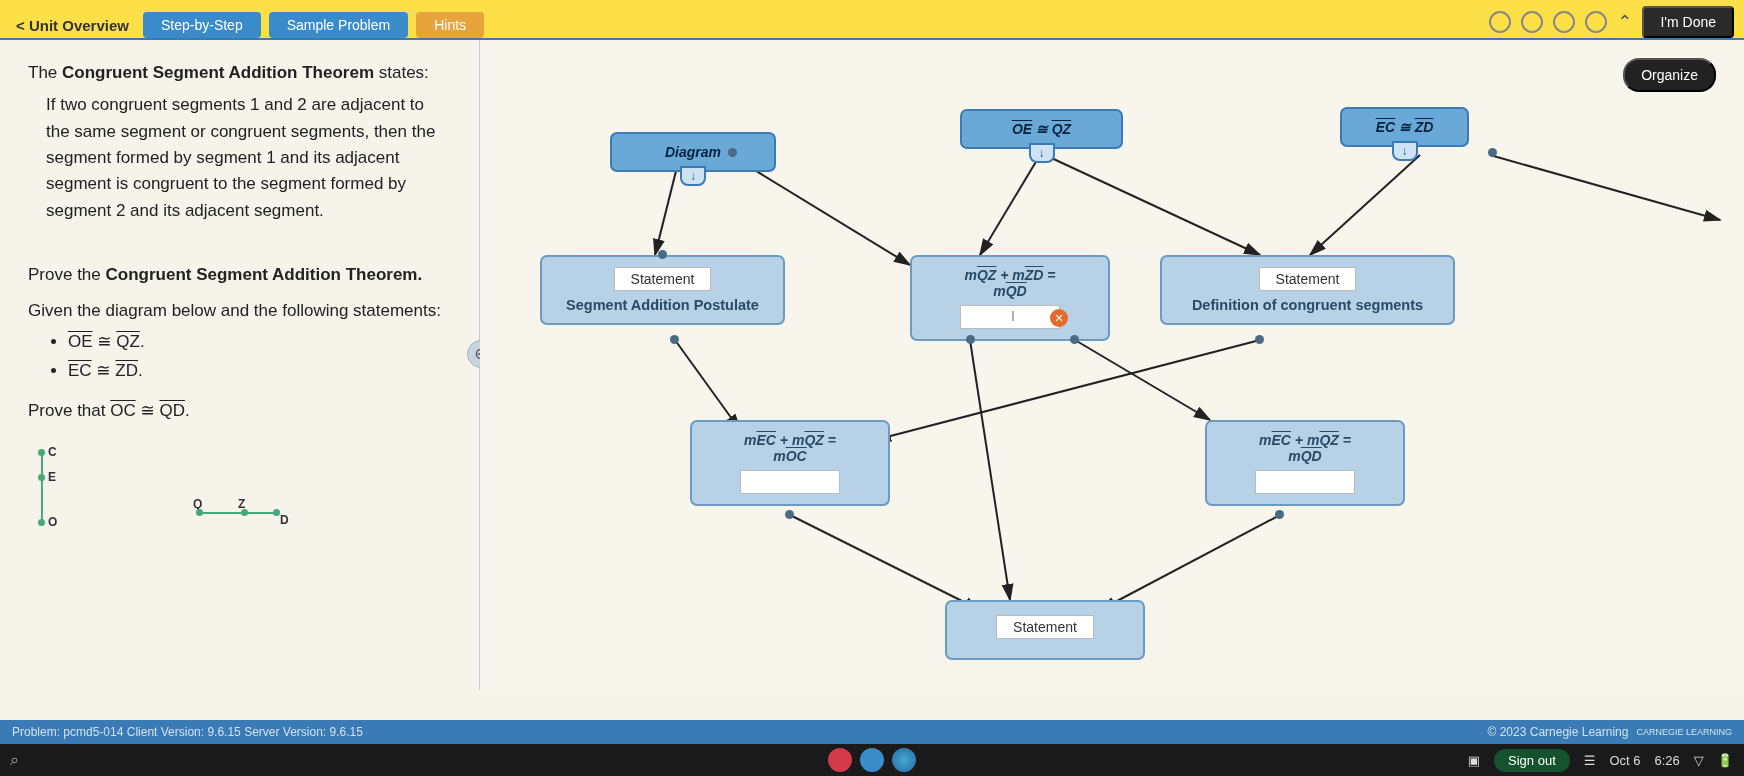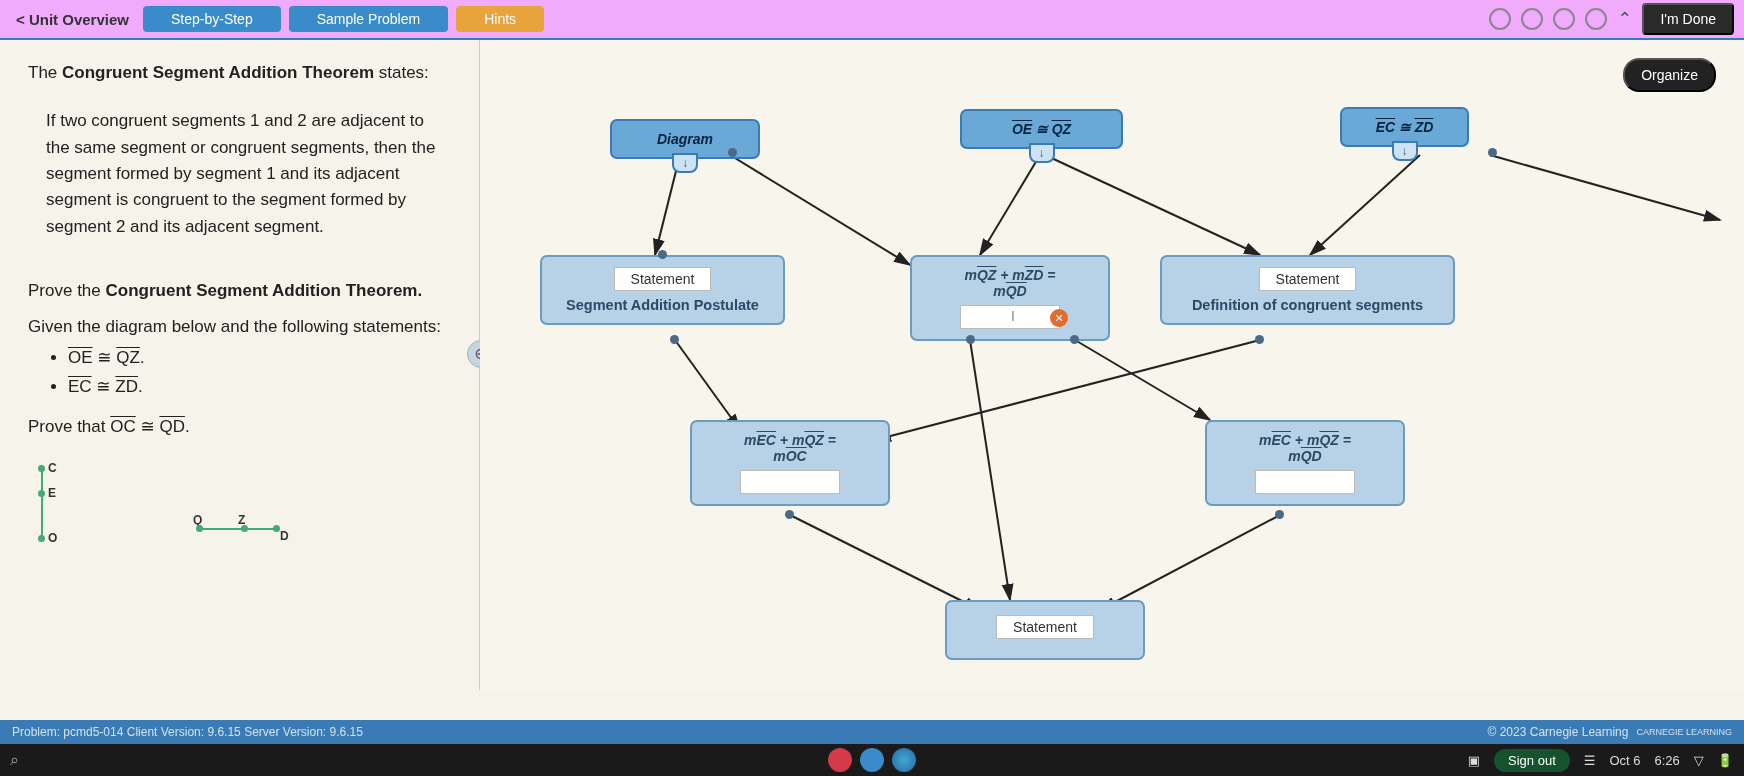--- a/index.html
+++ b/index.html
@@ -1,28 +1,28 @@
 <!DOCTYPE html>
 <html><head>
 <meta charset="utf-8">
 <style>
 *{box-sizing:border-box;margin:0;padding:0;font-family:Arial,sans-serif}
 body{background:#f5f3ea;width:1744px;height:776px;overflow:hidden;position:relative}
-.topbar{display:flex;align-items:center;height:40px;background:#f0abfc;border-bottom:2px solid #3a7ab5;padding:0 10px;gap:8px}
+.topbar{display:flex;align-items:flex-end;height:40px;background:#fde047;border-bottom:2px solid #3a7ab5;padding:0 10px;gap:8px}
 .nav-link{color:#333;font-size:15px;font-weight:bold;cursor:pointer;padding:4px 6px}
-.btn{padding:5px 28px;border-radius:4px;font-size:14px;color:#fff;cursor:pointer;border:none}
+.btn{padding:5px 18px;border-radius:4px;font-size:14px;color:#fff;cursor:pointer;border:none}
 .btn-blue{background:#3a8bc9}
 .btn-orange{background:#e8a33d}
 .top-right{margin-left:auto;display:flex;align-items:center;gap:10px}
 .circ{width:22px;height:22px;border:2px solid #888;border-radius:50%}
 .caret-up{font-size:18px;color:#555;cursor:pointer}
 .btn-dark{background:#2a2a2a;color:#fff;padding:6px 16px;border-radius:4px;font-size:14px;cursor:pointer}
 .main{display:flex;height:650px}
 .left{width:480px;padding:20px 28px;font-size:17px;line-height:1.55;color:#222;border-right:1px solid #ccc;position:relative}
-.left .theorem-head{margin-bottom:22px}
+.left .theorem-head{margin-bottom:6px}
 .left .theorem-body{padding-left:18px;margin-bottom:28px}
 .left .prove-h{margin:38px 0 10px}
 .left ul{padding-left:40px;margin:4px 0 14px}
 .left li{margin:3px 0}
 .over{text-decoration:overline}
 .collapse-handle{position:absolute;right:-16px;top:300px;width:28px;height:28px;border-radius:50%;background:#c8d4de;border:1px solid #9bb;display:flex;align-items:center;justify-content:center;color:#556;font-size:16px;cursor:pointer}
 .diag-mini{position:relative;width:260px;height:100px;margin-top:14px}
 .pt{position:absolute;width:7px;height:7px;background:#4a7;border-radius:50%}
 .plbl{position:absolute;font-size:12px;font-weight:bold;color:#333}
 .canvas{flex:1;position:relative;background:#f7f5ec}
@@ -115,21 +115,21 @@
       <line x1="940" y1="115" x2="830" y2="215" stroke="#222" stroke-width="2" marker-end="url(#ah)"></line>
       <line x1="1010" y1="115" x2="1240" y2="180" stroke="#222" stroke-width="2" marker-end="url(#ah)"></line>
       <line x1="195" y1="300" x2="260" y2="390" stroke="#222" stroke-width="2" marker-end="url(#ah)"></line>
       <line x1="595" y1="300" x2="730" y2="380" stroke="#222" stroke-width="2" marker-end="url(#ah)"></line>
       <line x1="780" y1="300" x2="395" y2="400" stroke="#222" stroke-width="2" marker-end="url(#ah)"></line>
       <line x1="310" y1="475" x2="500" y2="570" stroke="#222" stroke-width="2" marker-end="url(#ah)"></line>
       <line x1="490" y1="300" x2="530" y2="560" stroke="#222" stroke-width="2" marker-end="url(#ah)"></line>
       <line x1="800" y1="475" x2="620" y2="570" stroke="#222" stroke-width="2" marker-end="url(#ah)"></line>
     </svg>
 
-    <div class="node node-top" style="left:130px;top:79px;width:150px">
+    <div class="node node-top" style="left:130px;top:92px;width:166px">
       <span>Diagram</span>
       <div class="down-tab">↓</div>
     </div>
     <div class="dot" style="left:248px;top:108px"></div>
 
     <div class="node node-top" style="left:480px;top:69px;width:163px">
       <span><span class="over">OE</span> ≅ <span class="over">QZ</span></span>
       <div class="down-tab">↓</div>
     </div>
 

